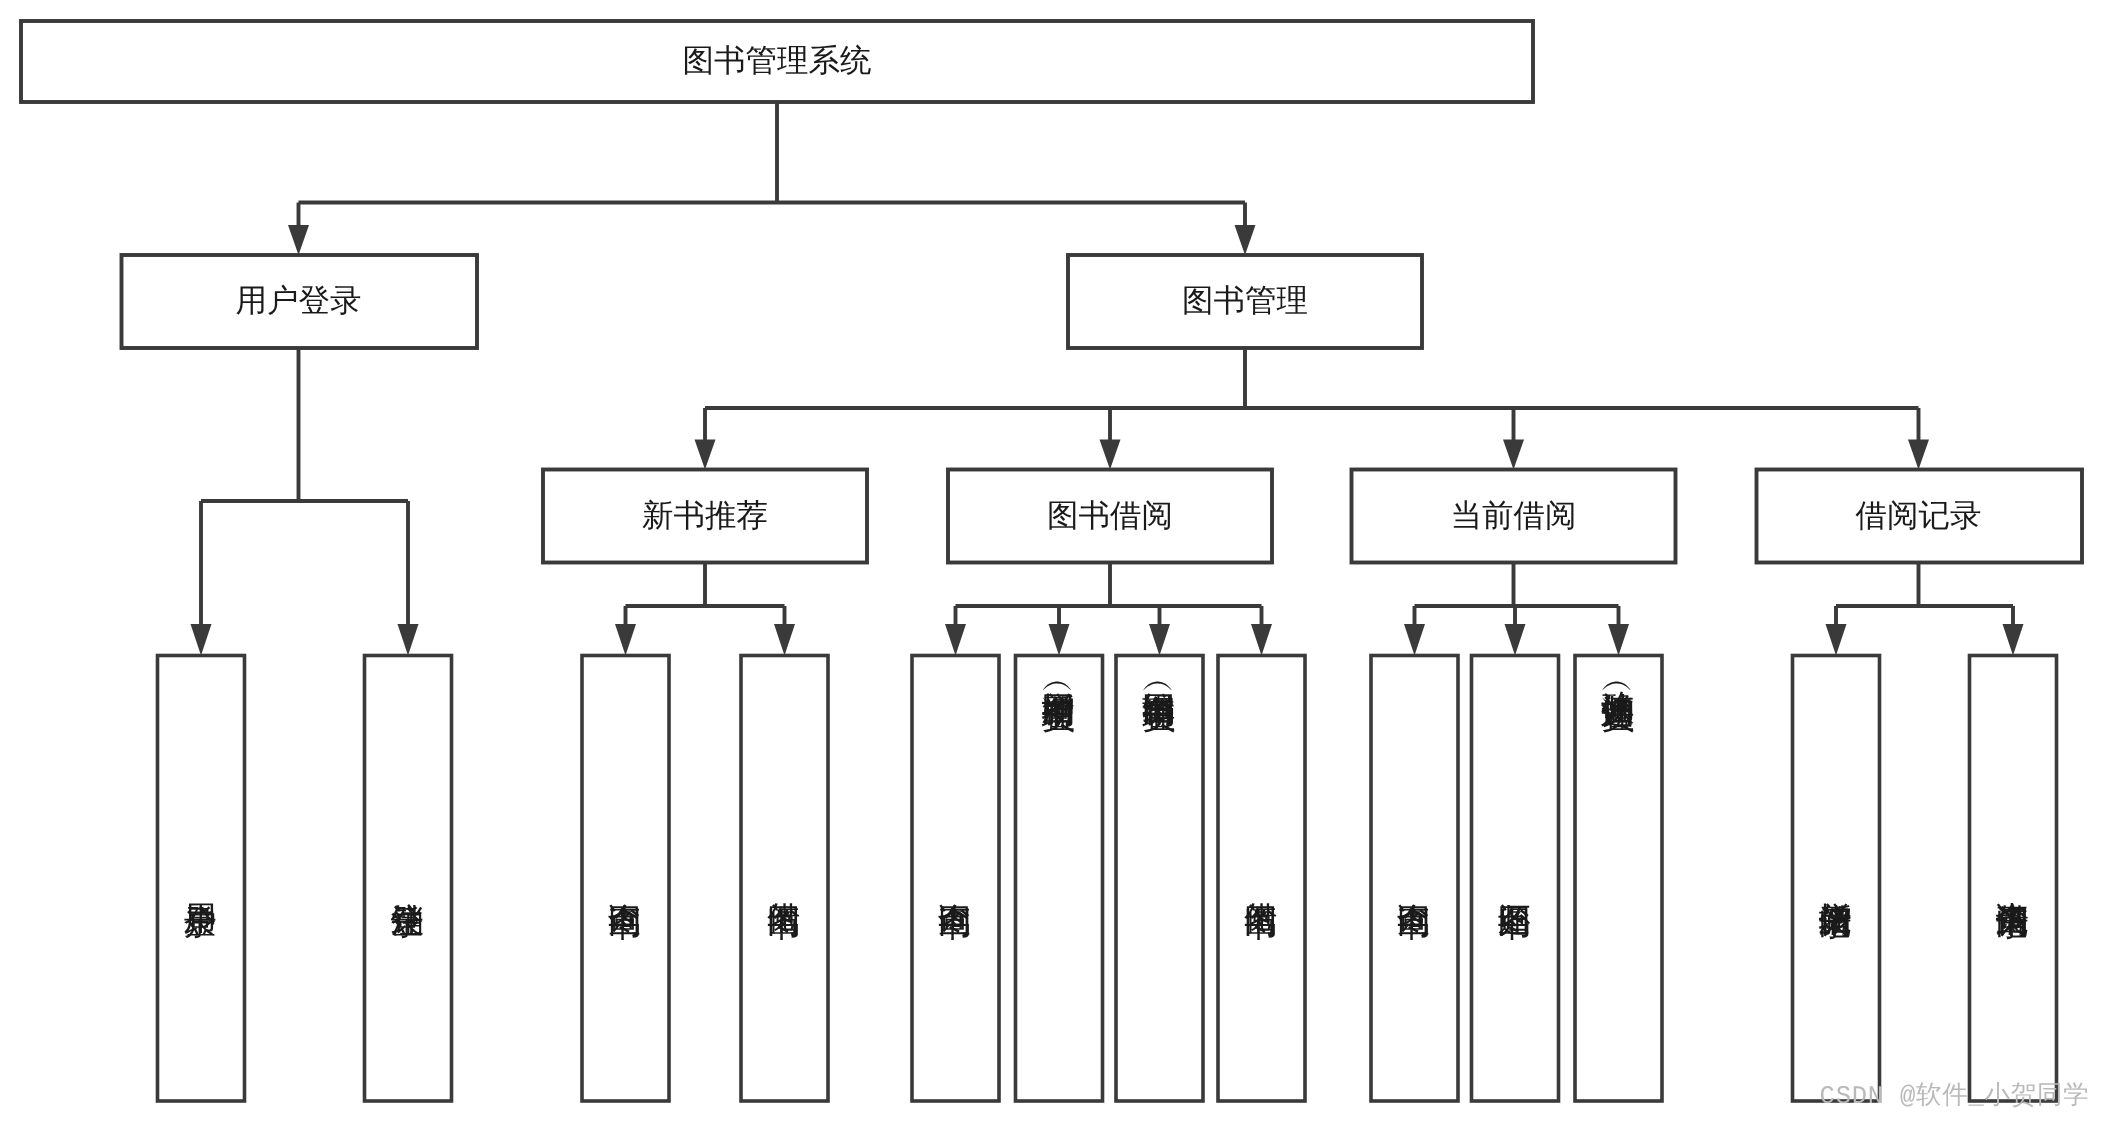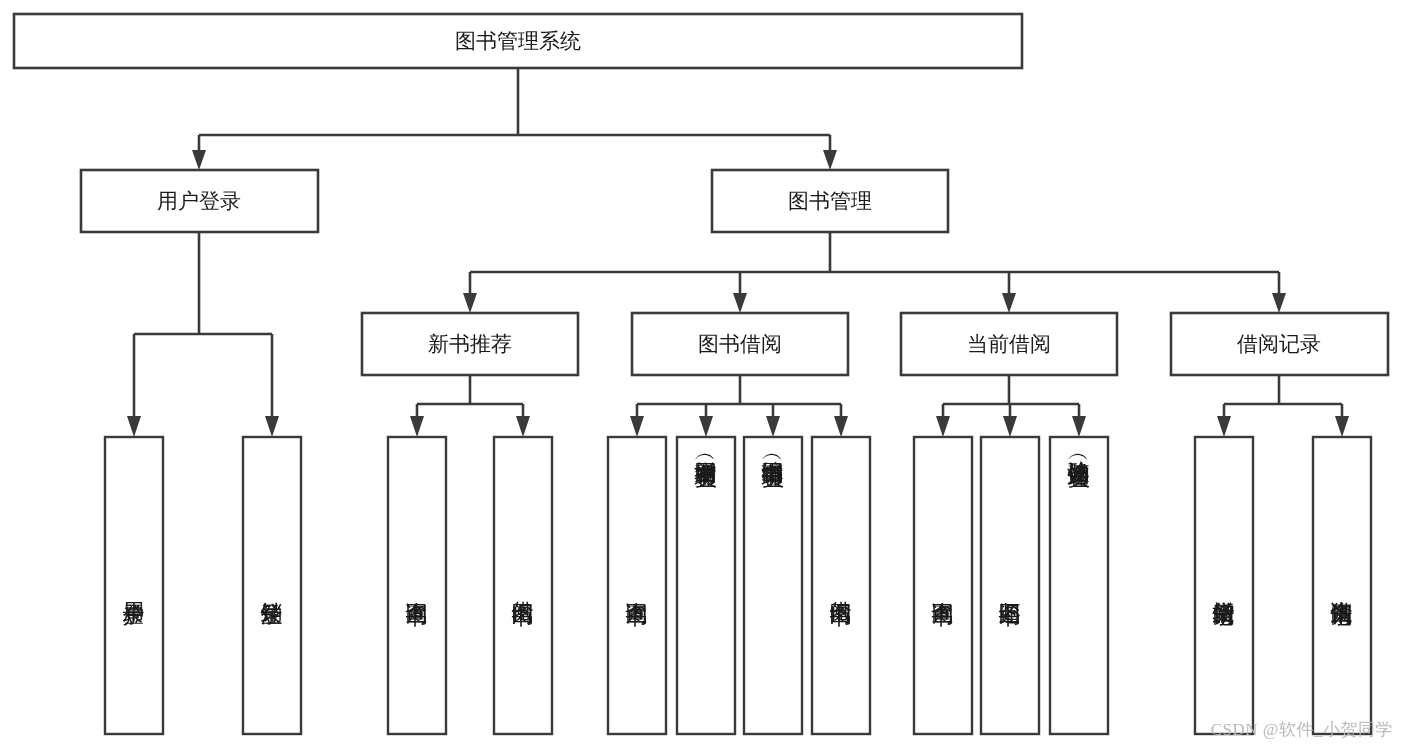--- a/index.html
+++ b/index.html
@@ -67,21 +67,21 @@
     font-size: 22px;
     line-height: 1.05;
     letter-spacing: 1px;
     color: #1a1a1a;
     white-space: nowrap;
   }
   .watermark {
     position: absolute;
     right: 12px;
     bottom: 6px;
-    font-family: Liberation Serif, serif;
+    font-family: Liberation Mono, monospace;
     font-size: 17px;
     color: #b9b9b9;
     letter-spacing: 0.5px;
     user-select: none;
   }
 </style>
 </head>
 <body>
 
 <div id="diagram-root">

